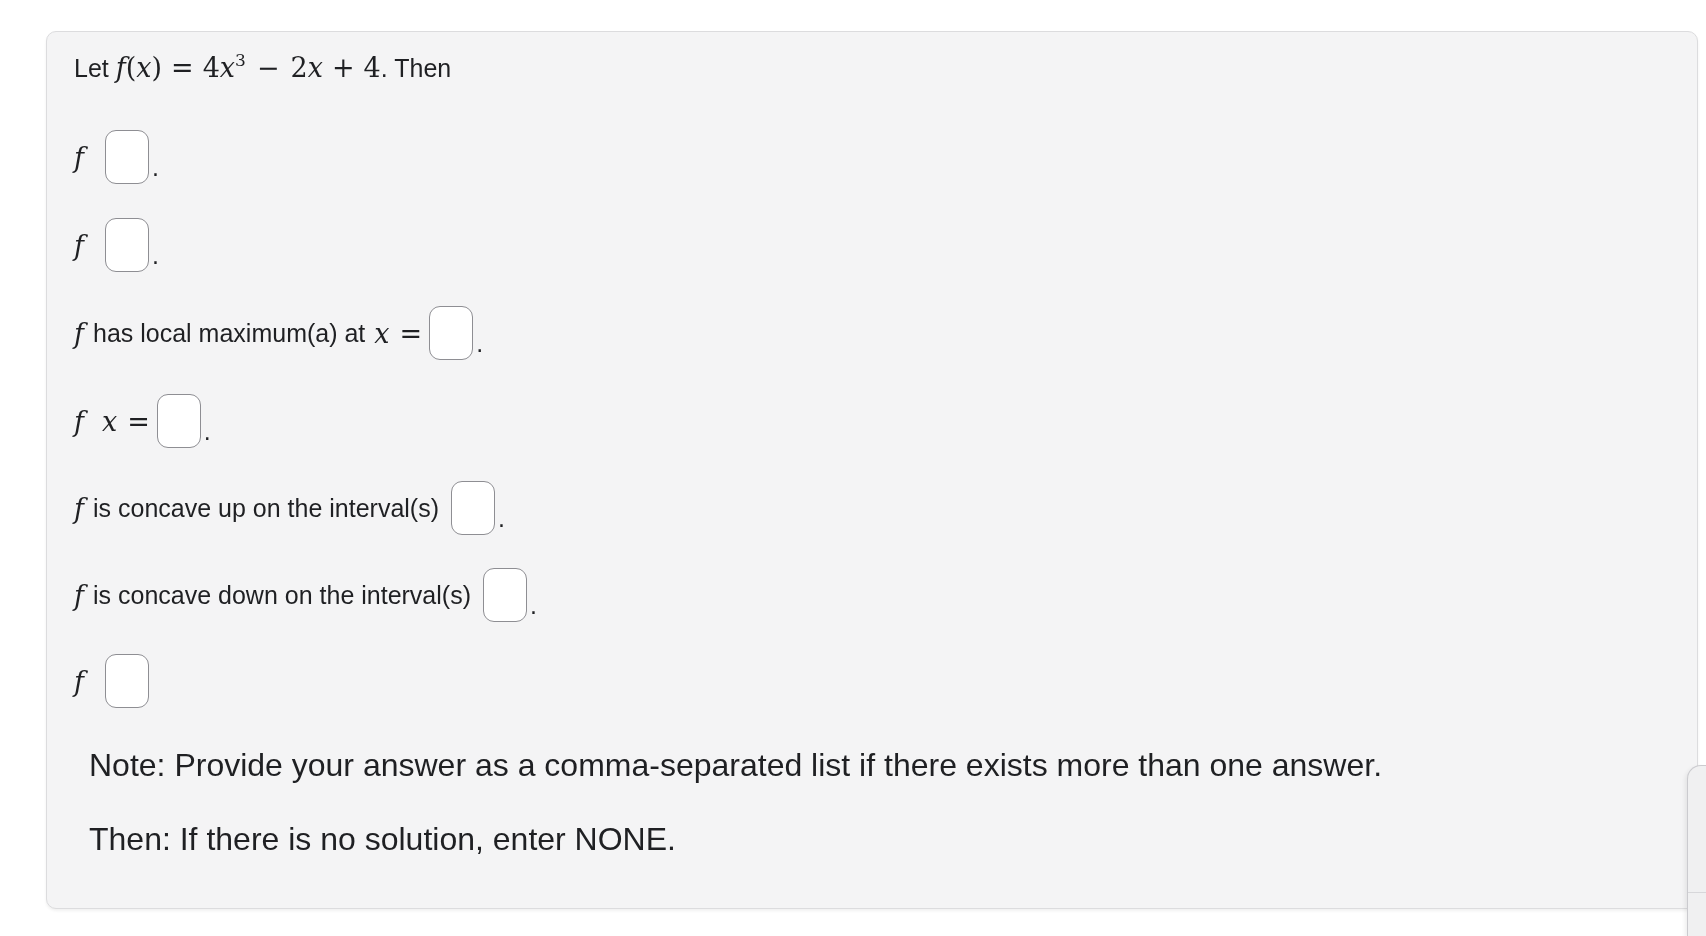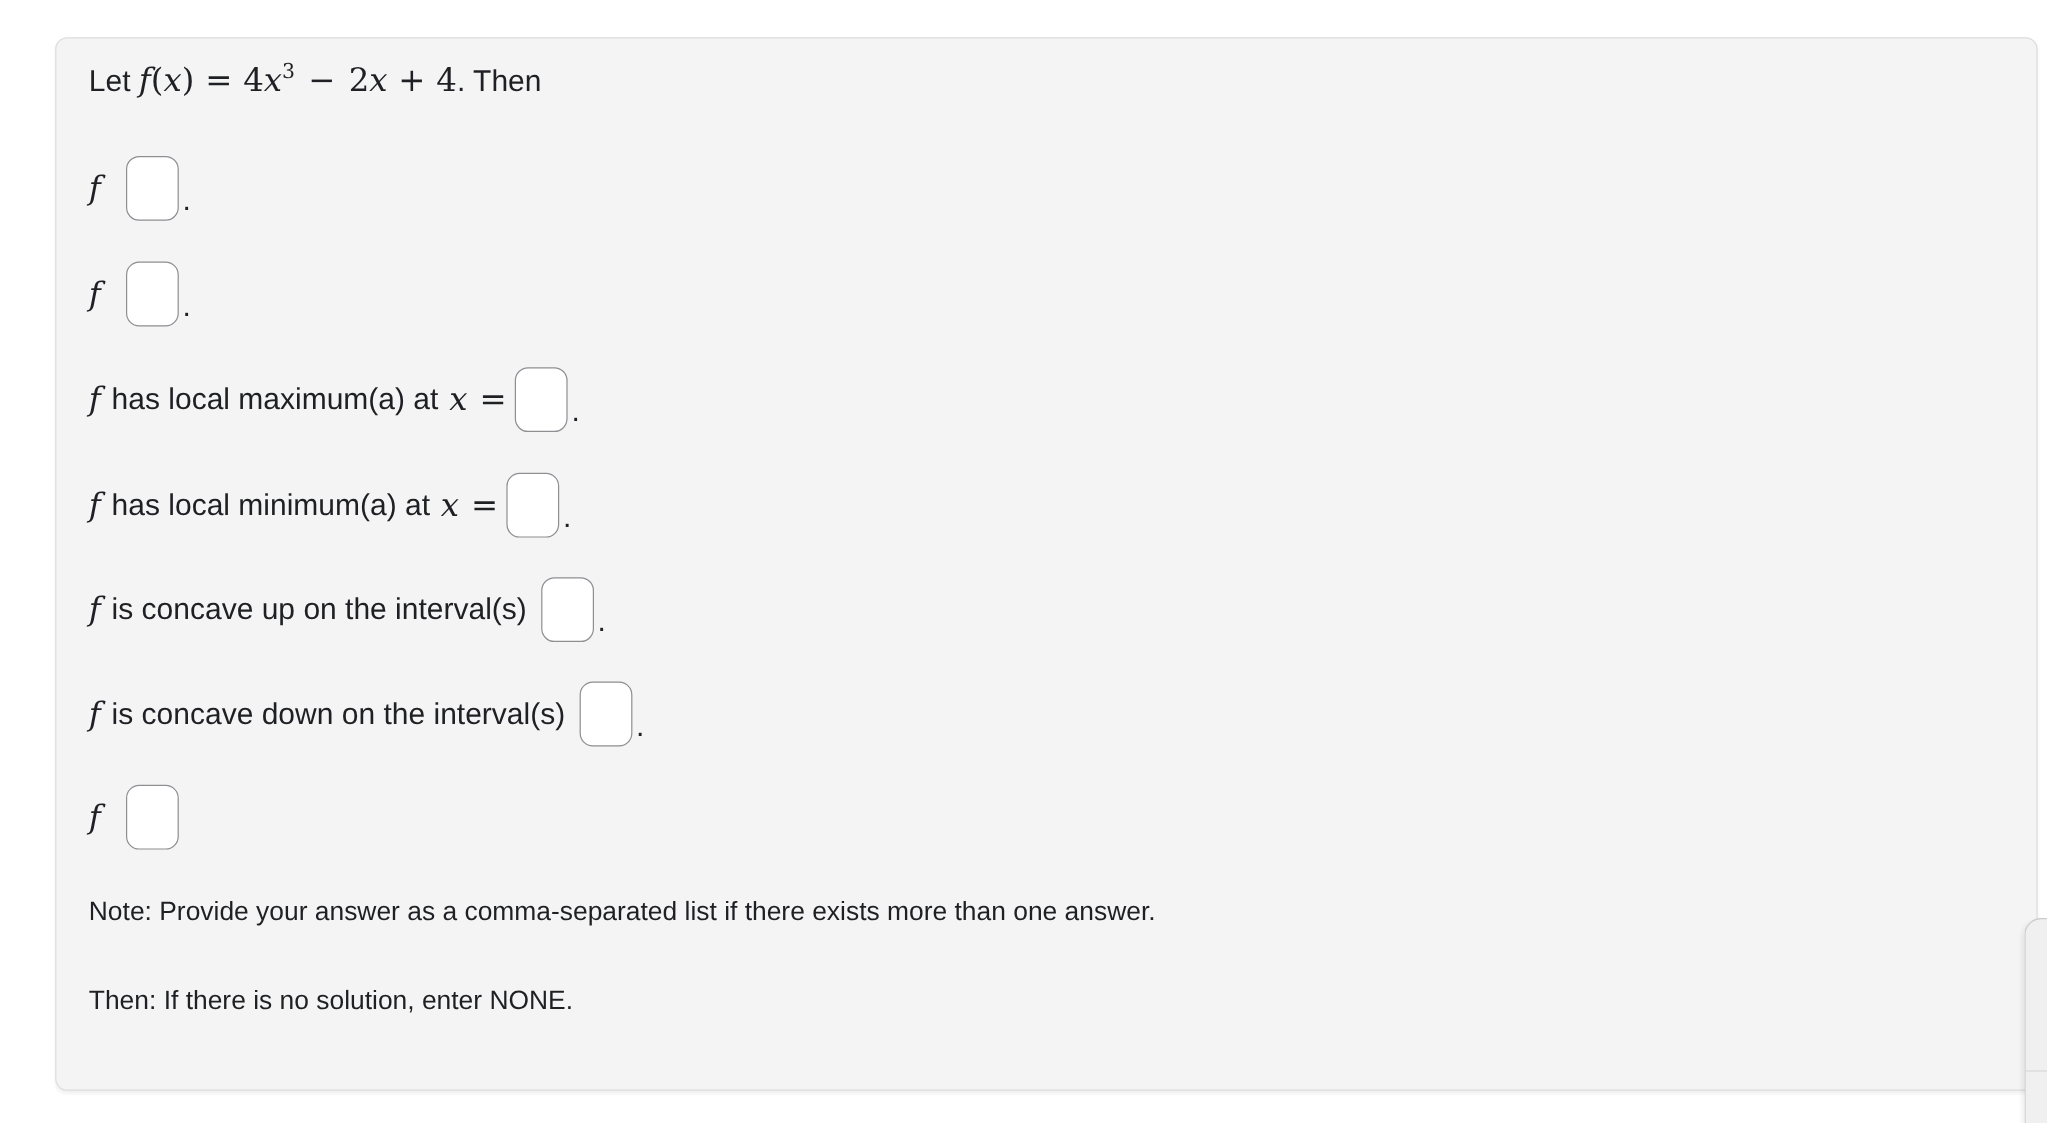--- a/index.html
+++ b/index.html
@@ -80,22 +80,22 @@
     color: #1f2023;
     padding: 0 6px;
   }
   .tail {
     margin-left: 3px;
     transform: translateY(10px);
     font-size: 25px;
   }
   .note {
     position: absolute;
-    left: 27px;
-    font-size: 22px;
+    left: 42px;
+    font-size: 32px;
     white-space: pre;
   }
   .side-widget {
     position: absolute;
     left: 1687px; top: 765px;
     width: 19px; height: 171px;
     background: #f0f0f1;
     border: 1px solid #cbcbcf;
     border-right: none;
     border-bottom: none;
@@ -149,21 +149,20 @@
     <span class="f-var">f</span>
     <span>has local maximum(a) at</span>
     <span class="x-var">x</span>
     <span class="eq">=</span>
     <input class="answer-box" style="margin-left: 0px;" type="text" value="">
     <span class="tail">.</span>
   </div>
 
   <div class="row" style="top:362px">
     <span class="f-var">f</span>
-    <span>has local minimum(a) at</span>
     <span class="x-var">x</span>
     <span class="eq">=</span>
     <input class="answer-box" style="margin-left: 0px;" type="text" value="">
     <span class="tail">.</span>
   </div>
 
   <div class="row" style="top:449px">
     <span class="f-var">f</span>
     <span>is concave up on the interval(s)</span>
     <input class="answer-box" type="text" value="" style="">

